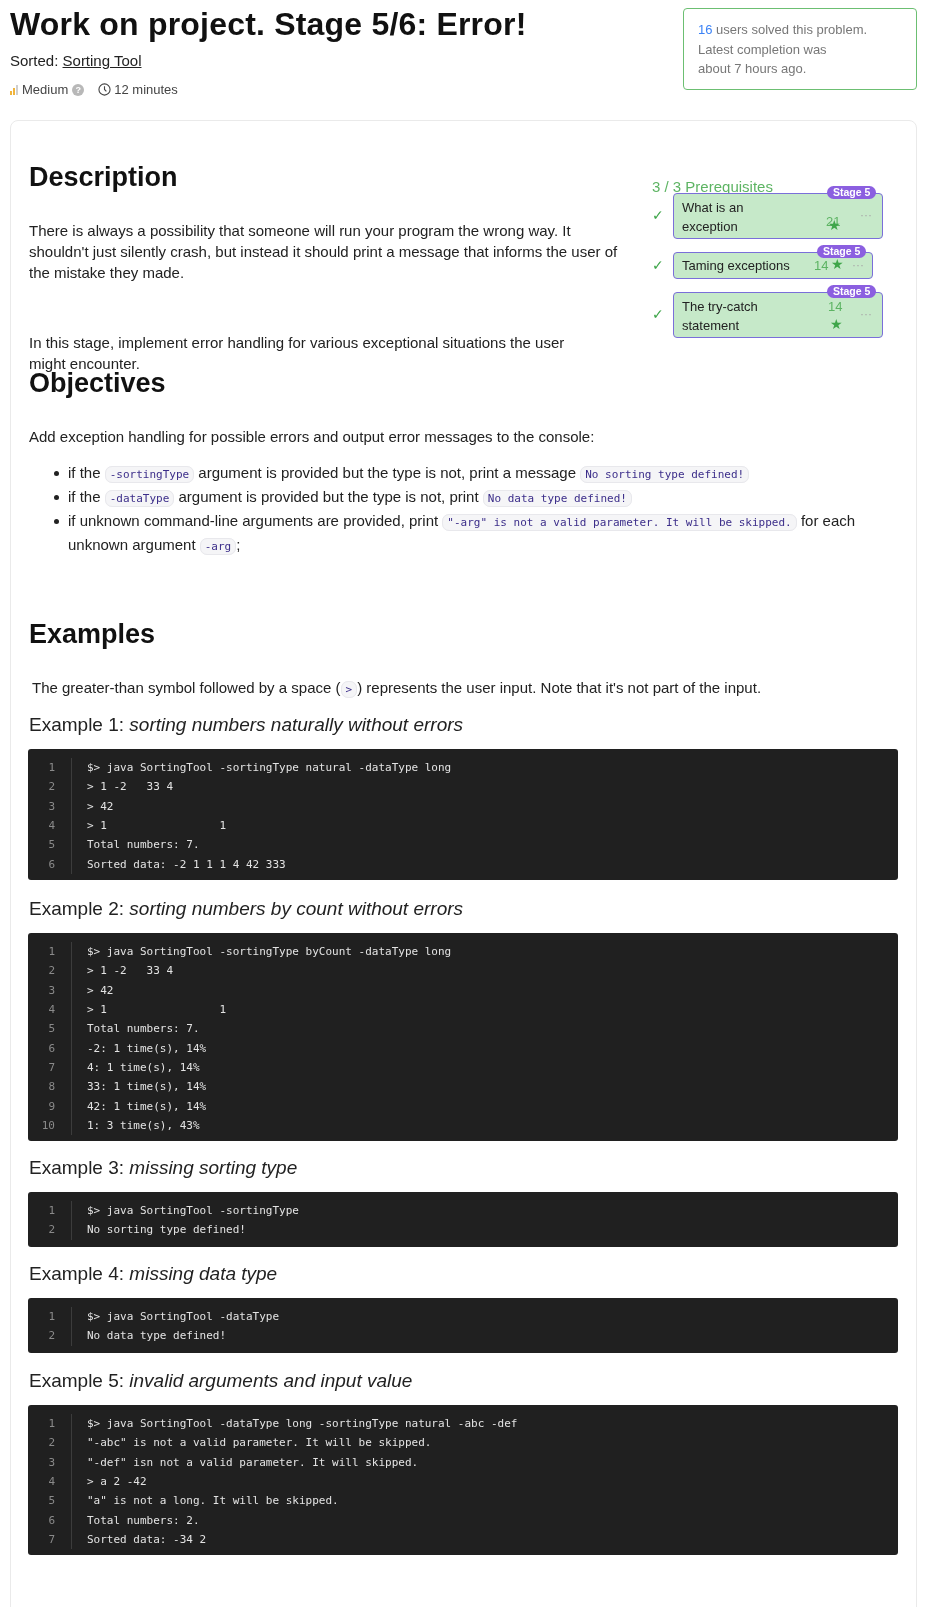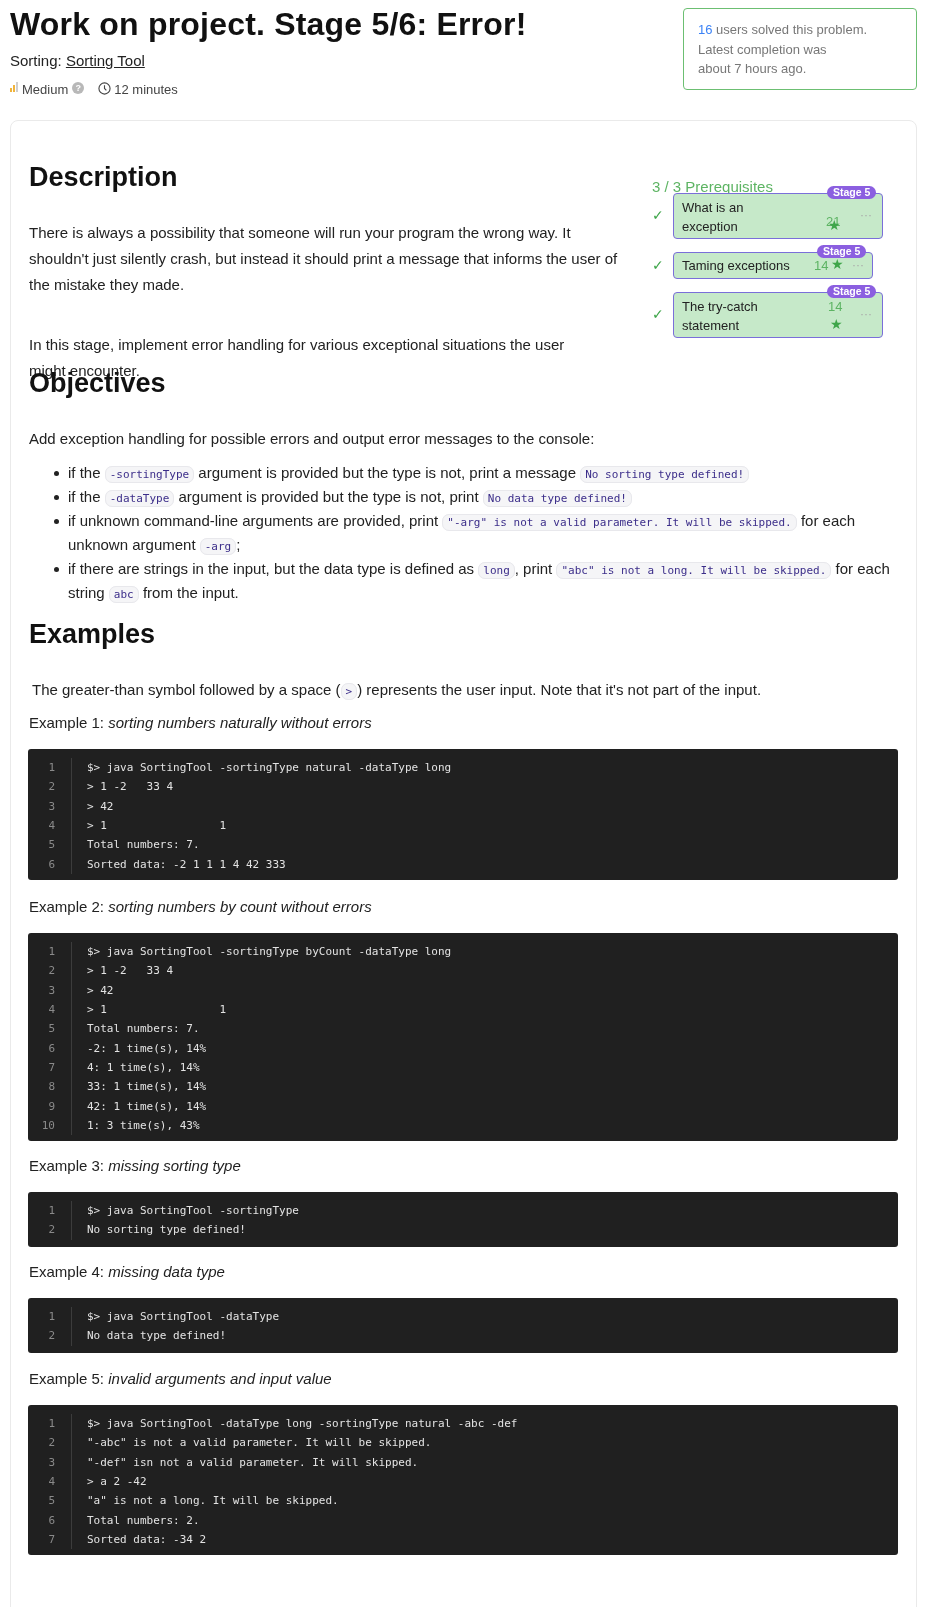--- a/index.html
+++ b/index.html
@@ -2,63 +2,63 @@
 <html><head>
 <meta charset="utf-8">
 <style>
   * { box-sizing: border-box; margin: 0; padding: 0; }
   html, body { width: 948px; height: 1607px; background: #ffffff; overflow: hidden; }
   body { font-family: "Liberation Sans", "DejaVu Sans", sans-serif; color: #1f1f1f; position: relative; }
 
   .page-title { position: absolute; left: 10px; top: 6px; font-size: 32px; font-weight: 700; color: #111; letter-spacing: 0.2px; }
   .project-line { position: absolute; left: 10px; top: 52px; font-size: 15px; color: #222; }
   .project-line a { color: #222; text-decoration: underline; }
-  .meta-line { position: absolute; left: 10px; top: 82px; font-size: 13px; color: #444; display: flex; }
+  .meta-line { position: absolute; left: 10px; top: 82px; font-size: 13px; color: #444; display: flex; align-items: center; }
   .bars { display: inline-flex; align-items: flex-end; gap: 1px; height: 10px; margin-right: 4px; }
   .bars span { display: block; width: 2px; background: #f0b43c; }
   .bars span.off { background: #cfcfcf; }
   .q-icon { display: inline-flex; width: 12px; height: 12px; border-radius: 50%; background: #b8b8b8; color: #fff; font-size: 9px; font-weight: 700; align-items: center; justify-content: center; margin-left: 4px; margin-right: 14px; }
   .clock-icon { display: inline-block; width: 13px; height: 13px; margin-right: 3px; }
 
   .solved-box { position: absolute; left: 683px; top: 8px; width: 234px; height: 82px; border: 1.5px solid #6cbf72; border-radius: 4px; padding: 11px 14px; font-size: 13px; line-height: 19.5px; color: #777; }
   .solved-box .num { color: #3b82f6; }
 
   .card { position: absolute; left: 10px; top: 120px; width: 907px; height: 1500px; border: 1px solid #eaeaea; border-radius: 8px; }
 
   h2 { position: absolute; font-size: 27px; font-weight: 700; color: #111; }
-  .para { position: absolute; font-size: 15px; line-height: 26px; color: #222; }
+  .para { position: absolute; font-size: 15px; line-height: 21px; color: #222; }
 
   .prereq-title { position: absolute; left: 652px; top: 170px; font-size: 15px; color: #5db463; margin-top: 8px; }
   .prereq { position: absolute; left: 673px; background: #c6e9c9; border: 1px solid #7a6fd9; border-radius: 4px; font-size: 13px; color: #222; }
   .prereq .label { position: absolute; left: 8px; line-height: 19px; }
   .prereq .count { position: absolute; color: #5db463; font-size: 13px; }
   .prereq .star { position: absolute; color: #3fa64a; font-size: 14px; }
   .prereq .dots { position: absolute; color: #a7a7a7; font-size: 12px; letter-spacing: 0px; }
   .stage-badge { position: absolute; background: #8b5fe0; color: #fff; font-size: 10.5px; font-weight: 700; border-radius: 9px; padding: 0 6px; height: 13px; line-height: 13px; }
   .check { position: absolute; color: #3fa64a; font-size: 14px; font-weight: 700; }
 
   .bullets { position: absolute; left: 52px; top: 462px; width: 860px; font-size: 15px; line-height: 22px; color: #222; list-style: none; }
   .bullets li { position: relative; padding-left: 16px; }
   .bullets li::before { content: ""; position: absolute; left: 2px; top: 9px; width: 5px; height: 5px; border-radius: 50%; background: #222; }
   code { font-family: "DejaVu Sans Mono", "Liberation Mono", monospace; font-size: 11px; color: #3c2e8a; background: #f5f5f7; border: 1px solid #e8e8ec; border-radius: 7px; padding: 1px 4px; }
 
-  .example-label { position: absolute; left: 29px; font-size: 15px; color: #222; }
+  .example-label { position: absolute; left: 29px; font-size: 19px; color: #222; }
   .example-label em { font-style: italic; }
 
   .code-block { position: absolute; left: 28px; width: 870px; background: #202020; border-radius: 3px; padding-top: 9px; }
   .code-line { display: flex; height: 19.3px; align-items: center; font-family: "DejaVu Sans Mono", "Liberation Mono", monospace; font-size: 11px; color: #e3e3e3; white-space: pre; }
   .code-line .ln { width: 44px; text-align: right; padding-right: 16px; color: #8a8a8a; border-right: 1px solid #3c3c3c; height: 100%; display: flex; align-items: center; justify-content: flex-end; }
   .code-line .txt { padding-left: 15px; }
 </style>
 </head>
 <body>
 
 <div class="page-title">Work on project. Stage 5/6: Error!</div>
 <div class="project-line">
-  <span>Sorting: </span><a href="#">Sorting Tool</a>
+  <span>Sorted: </span><a href="#">Sorting Tool</a>
 </div>
 <div class="meta-line">
   <span class="bars">
     <span style="height:4px"></span>
       <span style="height:7px"></span>
       <span class="off" style="height:10px"></span>
   </span>
   <span>Medium</span>
   <span class="q-icon">?</span>
   <svg class="clock-icon" viewBox="0 0 14 14">
@@ -109,21 +109,20 @@
   <span class="stage-badge" style="left:153px; top:-8px;">Stage 5</span>
 </div>
 
 <h2 style="left:29px; top:368px;">Objectives</h2>
 <p class="para" style="left:29px; top:426px;">Add exception handling for possible errors and output error messages to the console:</p>
 
 <ul class="bullets">
   <li><span>if the </span><code>-sortingType</code><span> argument is provided but the type is not, print a message </span><code>No sorting type defined!</code></li>
   <li><span>if the </span><code>-dataType</code><span> argument is provided but the type is not, print </span><code>No data type defined!</code></li>
   <li><span>if unknown command-line arguments are provided, print </span><code>"-arg" is not a valid parameter. It will be skipped.</code><span> for each unknown argument </span><code>-arg</code><span>;</span></li>
-  <li><span>if there are strings in the input, but the data type is defined as </span><code>long</code><span>, print </span><code>"abc" is not a long. It will be skipped.</code><span> for each string </span><code>abc</code><span> from the input.</span></li>
 </ul>
 
 <h2 style="left:29px; top:619px;">Examples</h2>
 <p class="para" style="left:32px; top:677px;"><span>The greater-than symbol followed by a space (</span><code>&gt;</code><span>) represents the user input. Note that it's not part of the input.</span></p>
 
 <div class="example-label" style="top:714px;"><span>Example 1: </span><em>sorting numbers naturally without errors</em></div>
 <div class="code-block" style="top:749px; height:131px;">
     <div class="code-line"><span class="ln">1</span><span class="txt">$&gt; java SortingTool -sortingType natural -dataType long</span></div>
     <div class="code-line"><span class="ln">2</span><span class="txt">&gt; 1 -2   33 4</span></div>
     <div class="code-line"><span class="ln">3</span><span class="txt">&gt; 42</span></div>

